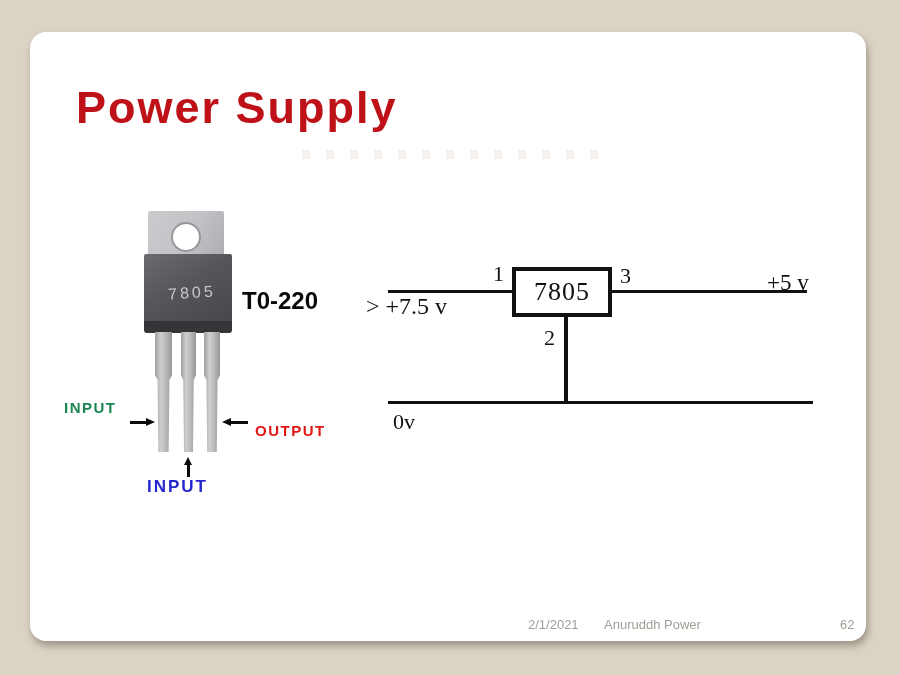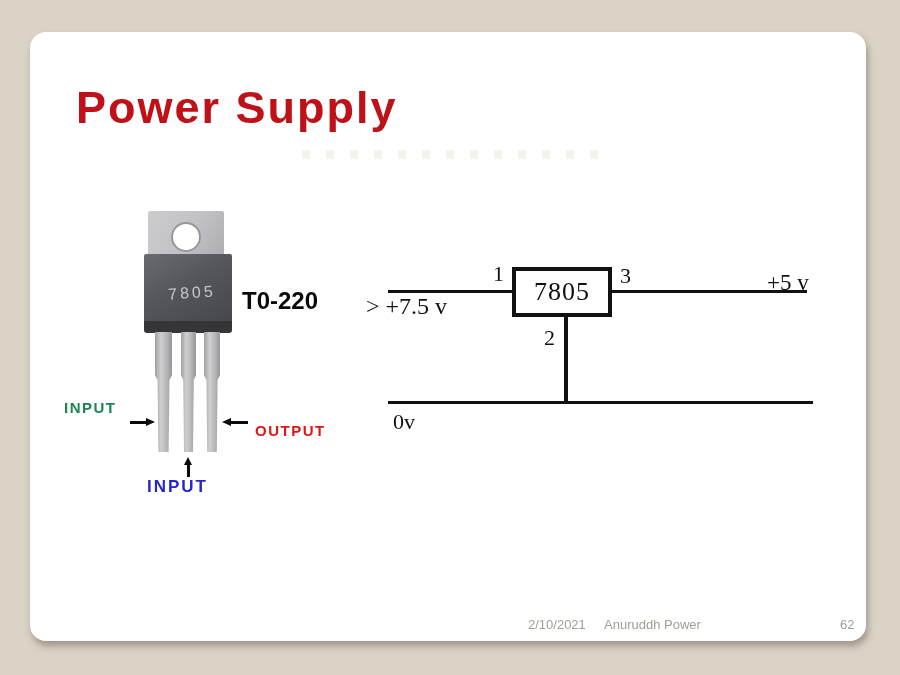--- a/index.html
+++ b/index.html
@@ -136,16 +136,16 @@
   <div class="abs serif v-in">&gt; +7.5 v</div>
   <div class="abs serif v-out">+5 v</div>
   <div class="abs serif v-gnd">0v</div>
 
   <div class="abs serif pin-num pn1">1</div>
   <div class="abs serif pin-num pn3">3</div>
   <div class="abs serif pin-num pn2">2</div>
 </div>
 
 <div>
-  <div class="abs footer-text f-date">2/10/2021</div>
+  <div class="abs footer-text f-date">2/1/2021</div>
   <div class="abs footer-text f-author">Anuruddh Power</div>
   <div class="abs footer-text f-page">62</div>
 </div>
 
 </body></html>

